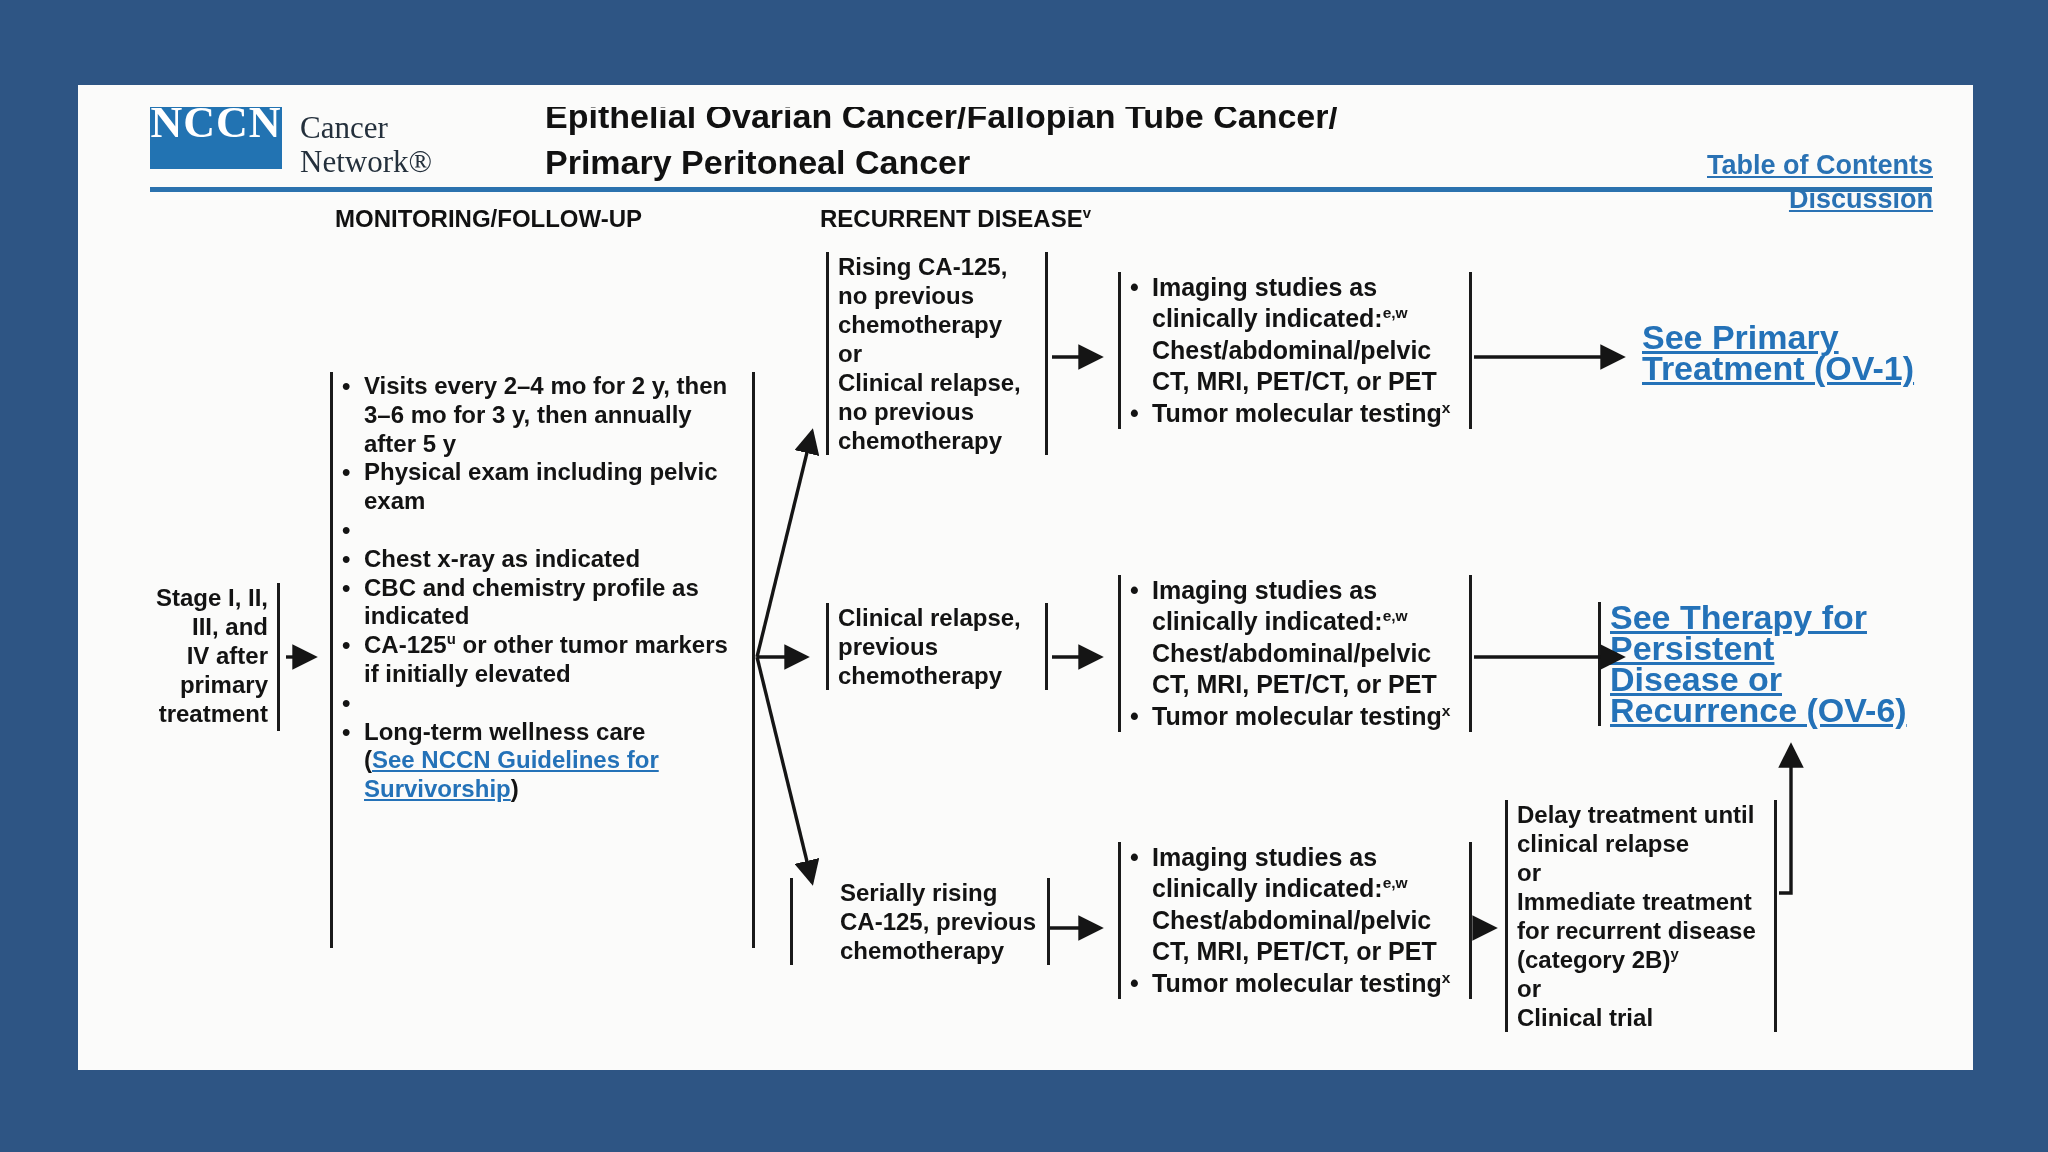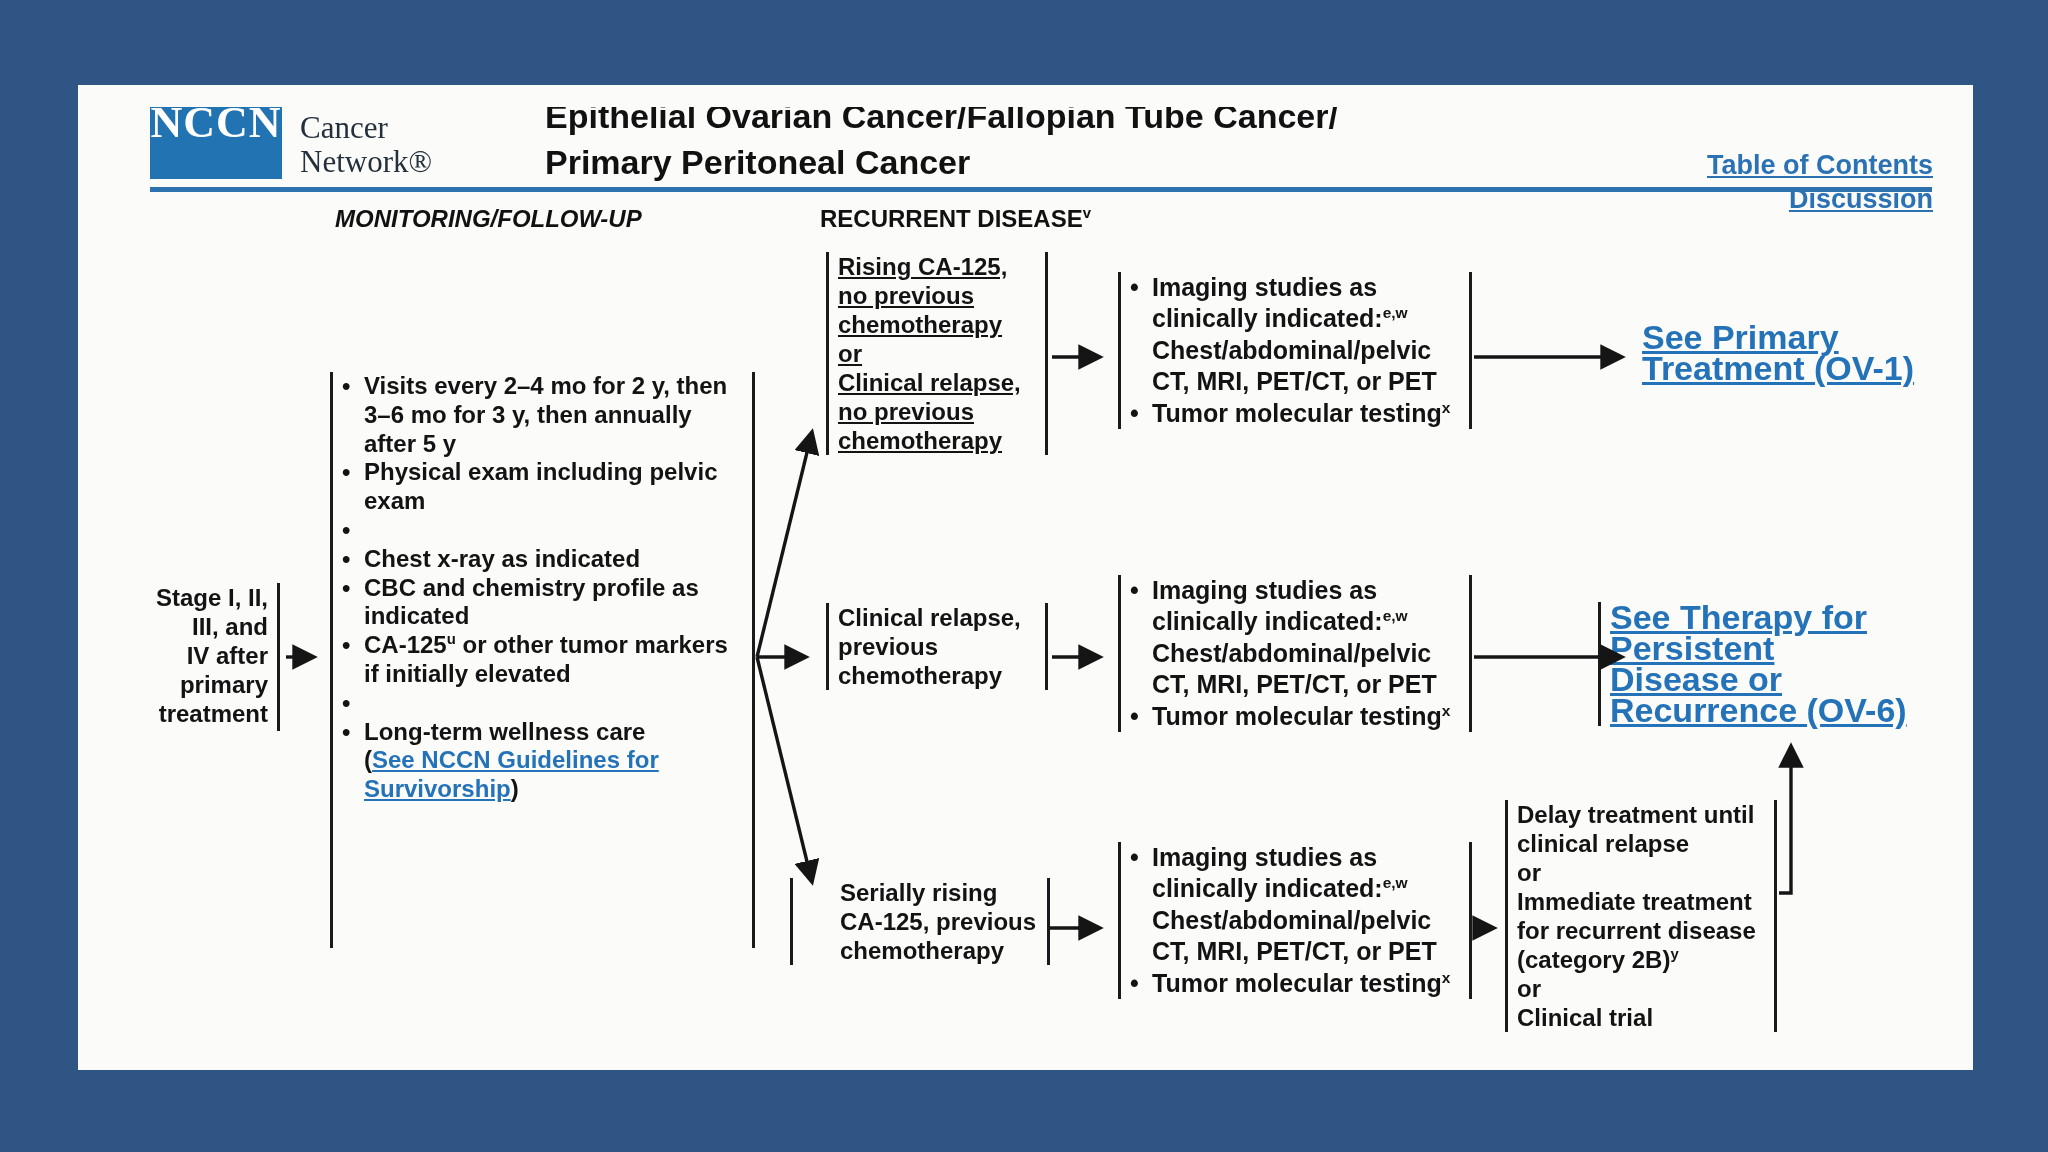--- a/index.html
+++ b/index.html
@@ -11,21 +11,21 @@
   }
   .page{
     position:absolute;left:78px;top:85px;width:1895px;height:985px;
     background:#fbfbfa;overflow:hidden;
   }
   
   .clip-top{
     position:absolute;left:0;top:22px;width:1895px;height:150px;overflow:hidden;
   }
   .logo-box{
-    position:absolute;left:72px;top:0;width:132px;height:72px;
+    position:absolute;left:72px;top:0;width:132px;height:62px;
     background:#2273b2;overflow:hidden;
   }
   .logo-nccn{
     position:absolute;left:0;top:-10px;width:132px;text-align:center;
     font-family:"Liberation Serif", serif;font-weight:bold;
     font-size:44px;color:#ffffff;letter-spacing:1px;
   }
   .logo-caption{
     position:absolute;left:222px;top:4px;
     font-family:"Liberation Serif", serif;font-size:31px;line-height:34px;color:#24303c;
@@ -80,21 +80,21 @@
       <div>Epithelial Ovarian Cancer/Fallopian Tube Cancer/</div>
       <div>Primary Peritoneal Cancer</div>
     </div>
     <div class="toc-links">
       <div>Table of Contents</div>
       <div>Discussion</div>
     </div>
   </div>
   <div class="header-rule"></div>
 
-  <div class="col-head" style="left:257px;top:120px;font-style:italic;">MONITORING/FOLLOW-UP</div>
+  <div class="col-head" style="left:257px;top:120px;">MONITORING/FOLLOW-UP</div>
   <div class="col-head" style="left:742px;top:120px;">
     <span>RECURRENT DISEASE</span><sup>v</sup>
   </div>
 
   <div class="node bar-r pl" style="left:62px;top:498px;width:128px;height:148px;text-align:right;">Stage I, II,
 III, and
 IV after
 primary
 treatment</div>
 
@@ -133,21 +133,21 @@
       </div>
       <div class="bullet">
         <span class="dot">•</span>
         <span><span>Long-term wellness care
 (</span><span class="link">See NCCN Guidelines for
 Survivorship</span><span>)</span></span>
       </div>
     </div>
   </div>
 
-  <div class="node bar-l bar-r pl" style="left:748px;top:167px;width:198px;height:203px;text-decoration:underline;">Rising CA-125,
+  <div class="node bar-l bar-r pl" style="left:748px;top:167px;width:198px;height:203px;">Rising CA-125,
 no previous
 chemotherapy
 or
 Clinical relapse,
 no previous
 chemotherapy</div>
   <div class="node bar-l bar-r pl" style="left:748px;top:518px;width:198px;height:87px;">Clinical relapse,
 previous
 chemotherapy</div>
   <div class="node bar-l bar-r pl" style="left:712px;top:793px;width:198px;height:87px;padding-left:47px;">Serially rising

